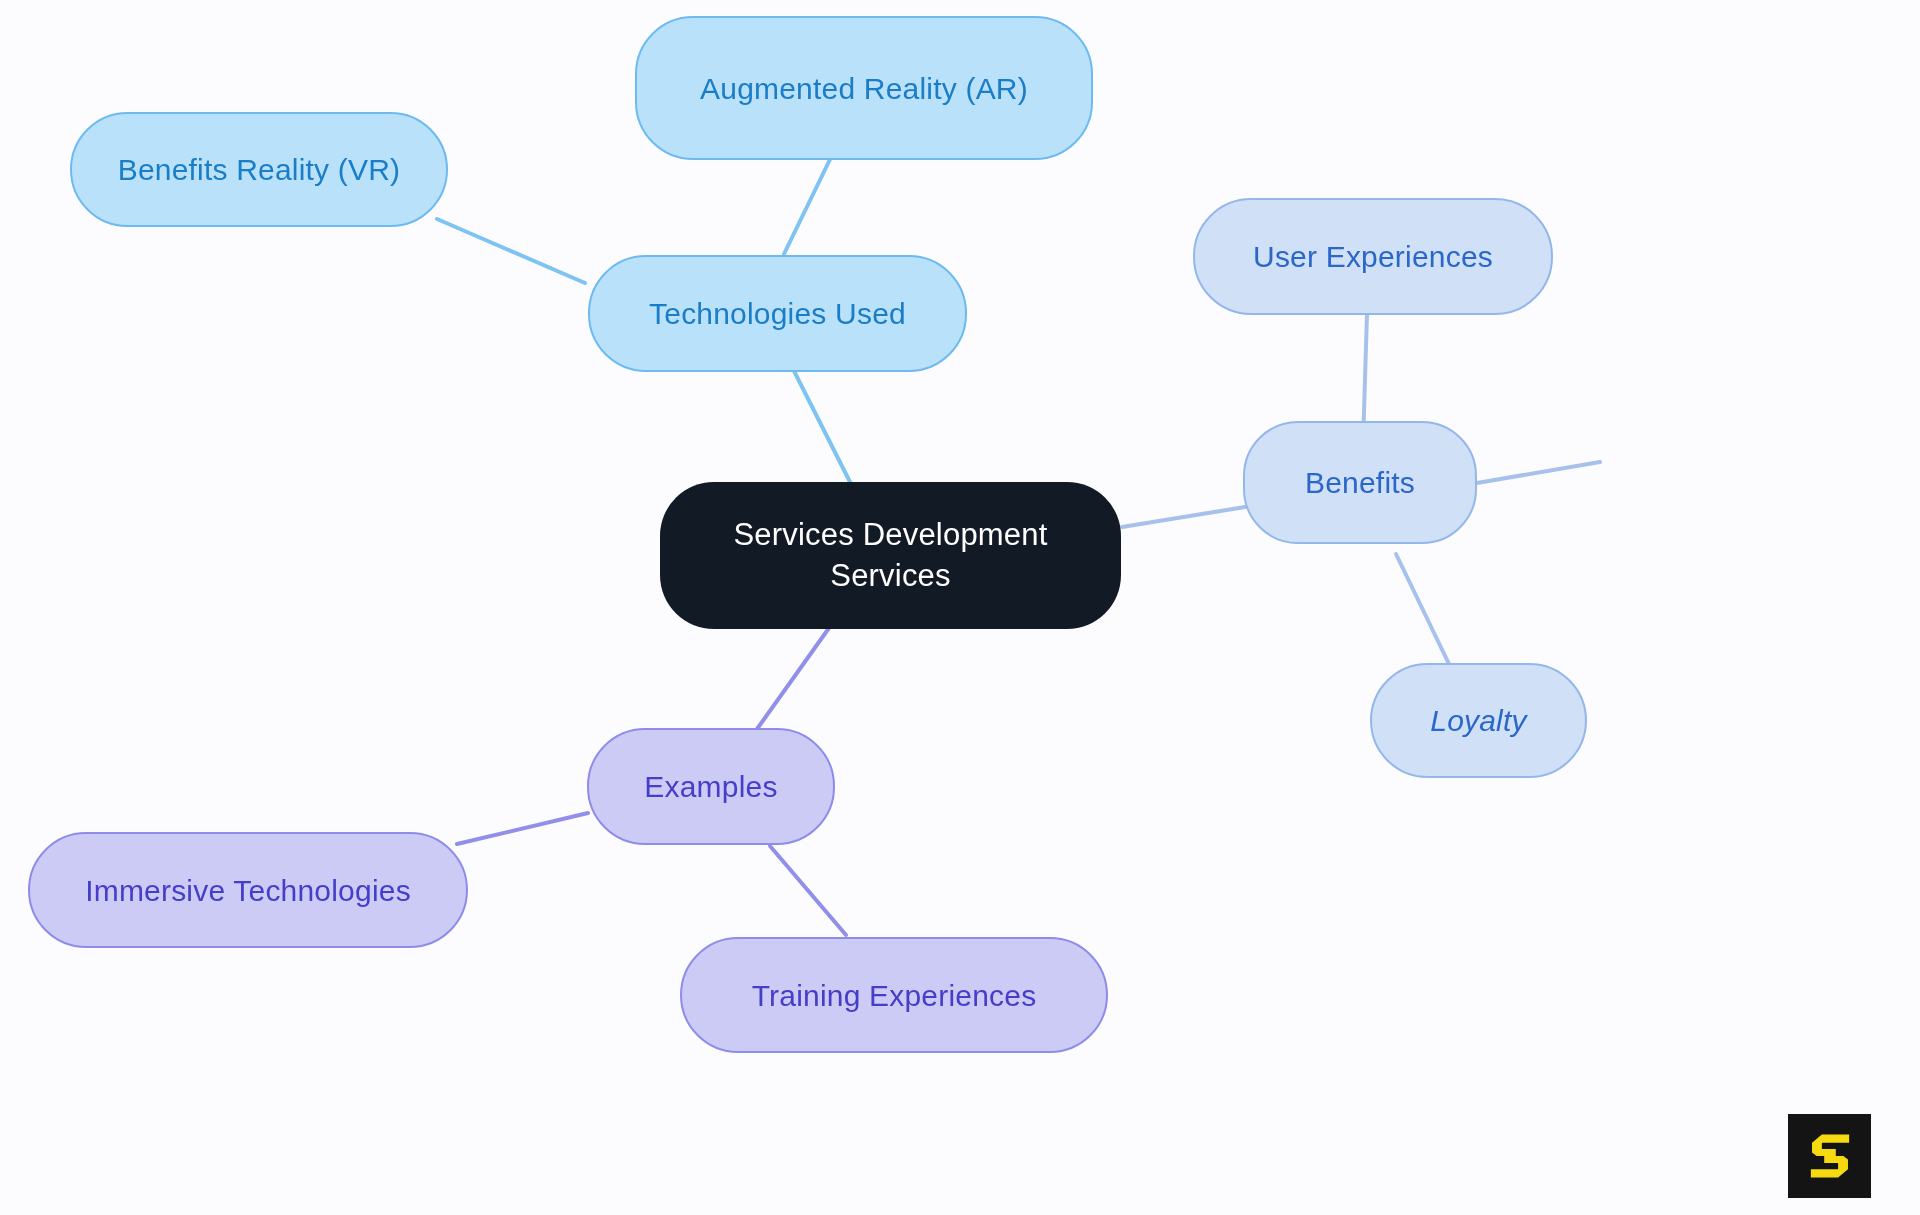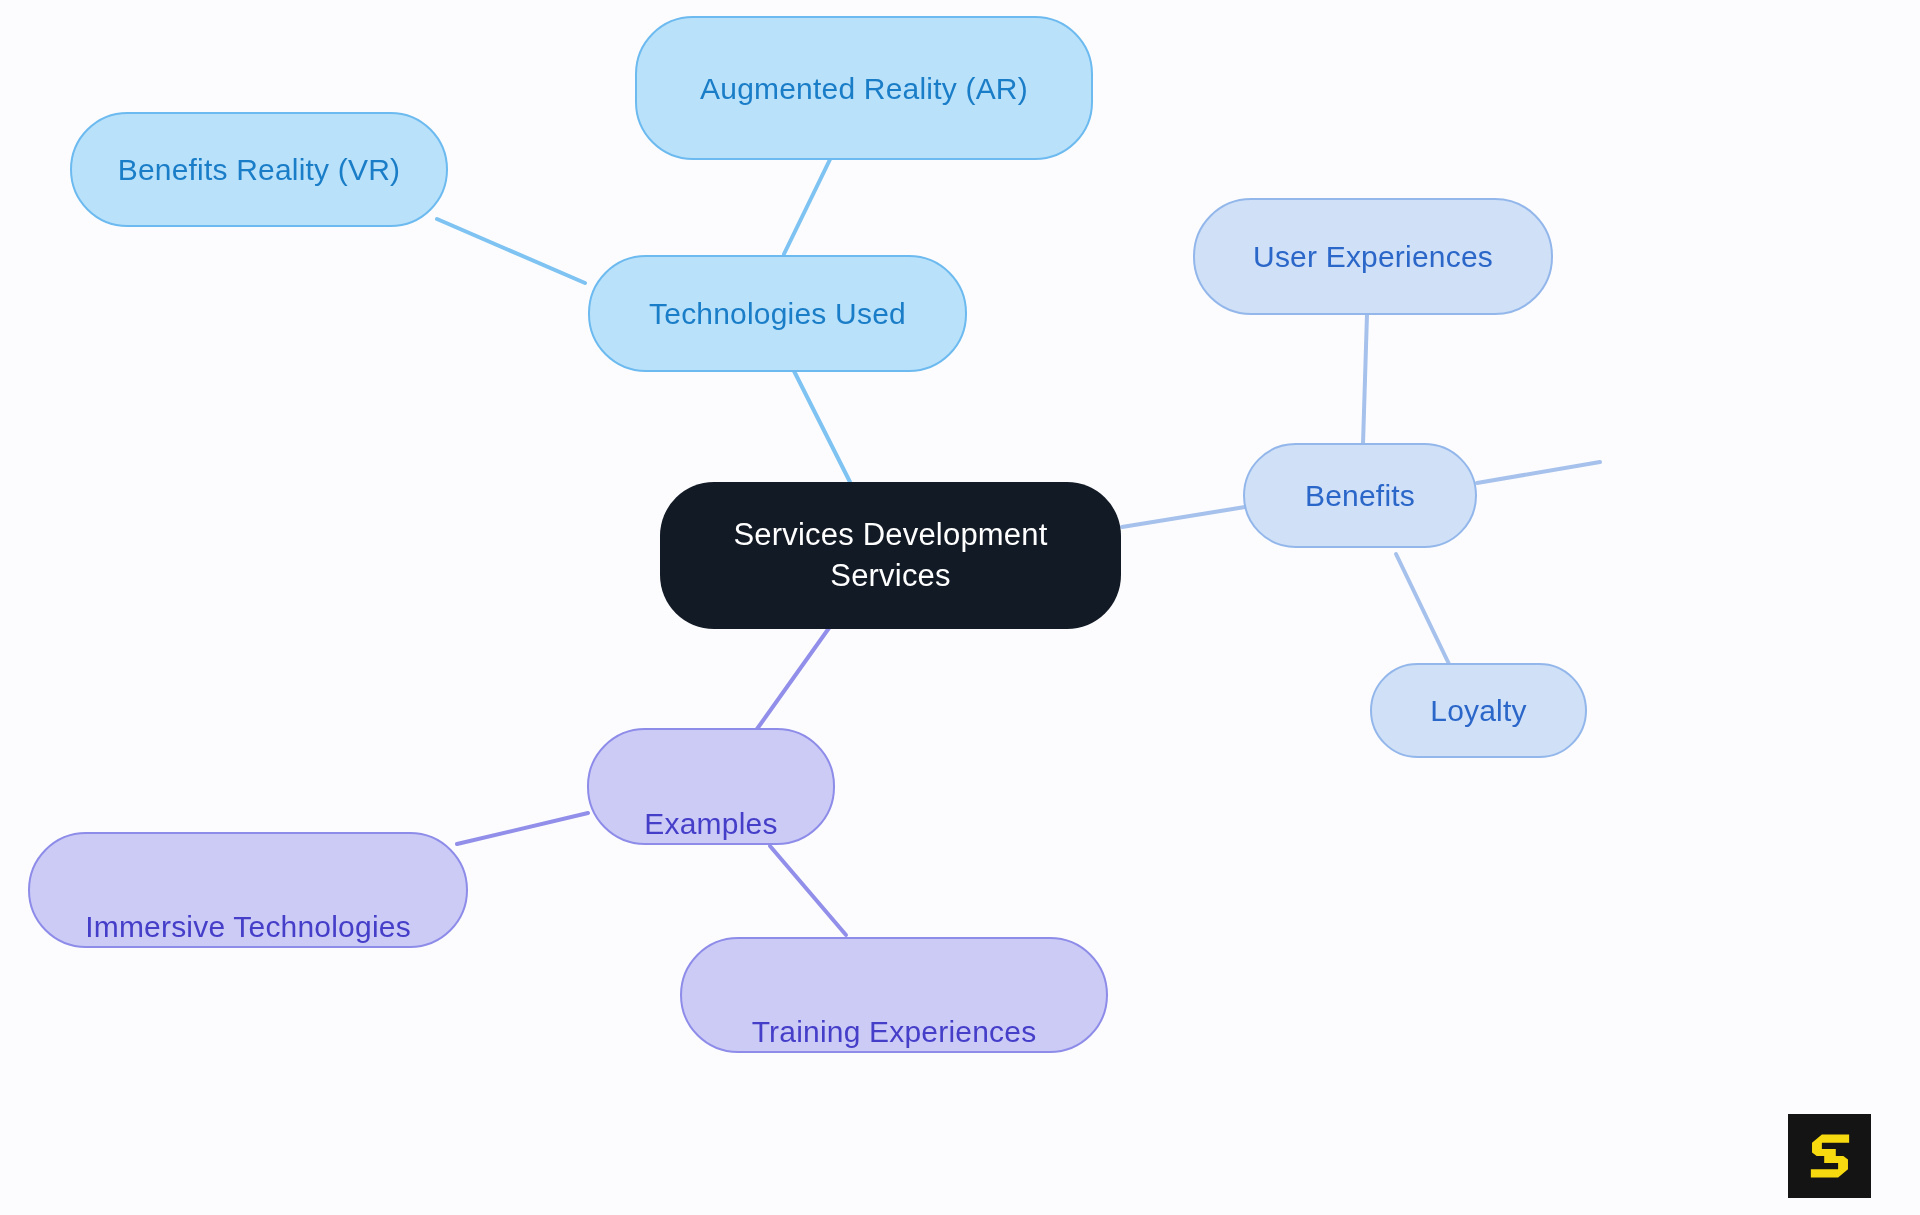--- a/index.html
+++ b/index.html
@@ -36,21 +36,20 @@
   }
   .node-benefits {
     background: var(--benefits-fill, #CFE0F7);
     border: 2px solid var(--benefits-border, #93B7EB);
     color: var(--benefits-text, #2B66C9);
   }
   .node-examples {
     background: var(--examples-fill, #CCCBF6);
     border: 2px solid var(--examples-border, #8E8CE9);
     color: var(--examples-text, #453EC9);
-    align-items: flex-end;
   }
   .pill { border-radius: 58px; }
 
   .logo-badge {
     position: absolute; left: 1788px; top: 1114px;
     width: 83px; height: 84px;
     background: var(--logo-bg, #141414);
     display: flex; align-items: center; justify-content: center;
   }
   .logo-badge svg { width: 58px; height: 58px; }
@@ -83,30 +82,30 @@
   </div>
 
   <div class="node node-tech pill" style="left:70px; top:112px; width:378px; height:115px;">
     <span>Benefits Reality (VR)</span>
   </div>
 
   <div class="node node-tech pill" style="left:635px; top:16px; width:458px; height:144px;text-align:center;">
     <span>Augmented Reality (AR)</span>
   </div>
 
-  <div class="node node-benefits" style="left:1243px; top:443px; width:234px; height:105px; border-radius:55px;">
+  <div class="node node-benefits" style="left:1243px; top:421px; width:234px; height:123px; border-radius:55px;">
     <span>Benefits</span>
   </div>
 
   <div class="node node-benefits pill" style="left:1193px; top:198px; width:360px; height:117px;">
     <span>User Experiences</span>
   </div>
 
 
-  <div class="node node-benefits pill" style="left:1370px; top:663px; width:217px; height:95px;">
+  <div class="node node-benefits pill" style="left:1370px; top:663px; width:217px; height:115px;font-style:italic;">
     <span>Loyalty</span>
   </div>
 
   <div class="node node-examples pill" style="left:587px; top:728px; width:248px; height:117px;">
     <span>Examples</span>
   </div>
 
   <div class="node node-examples pill" style="left:28px; top:832px; width:440px; height:116px;">
     <span>Immersive Technologies</span>
   </div>

